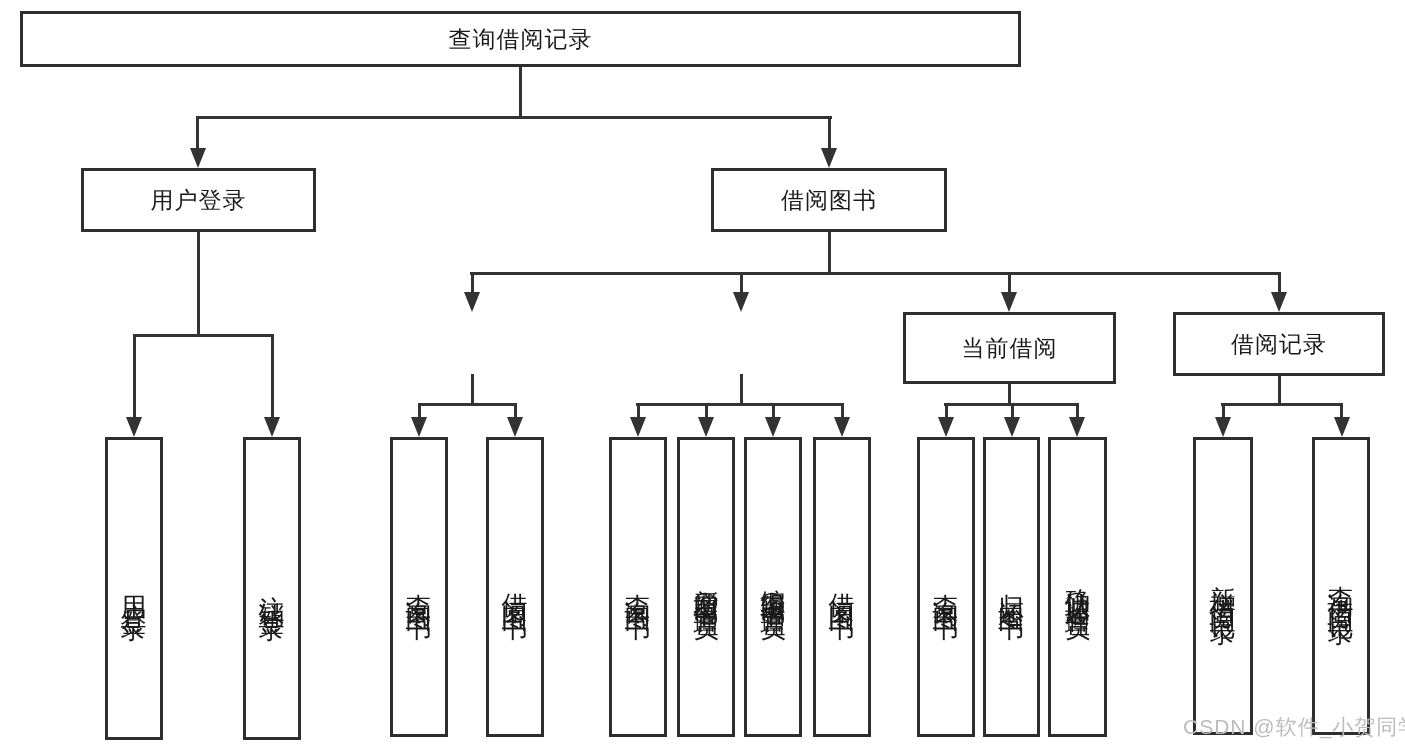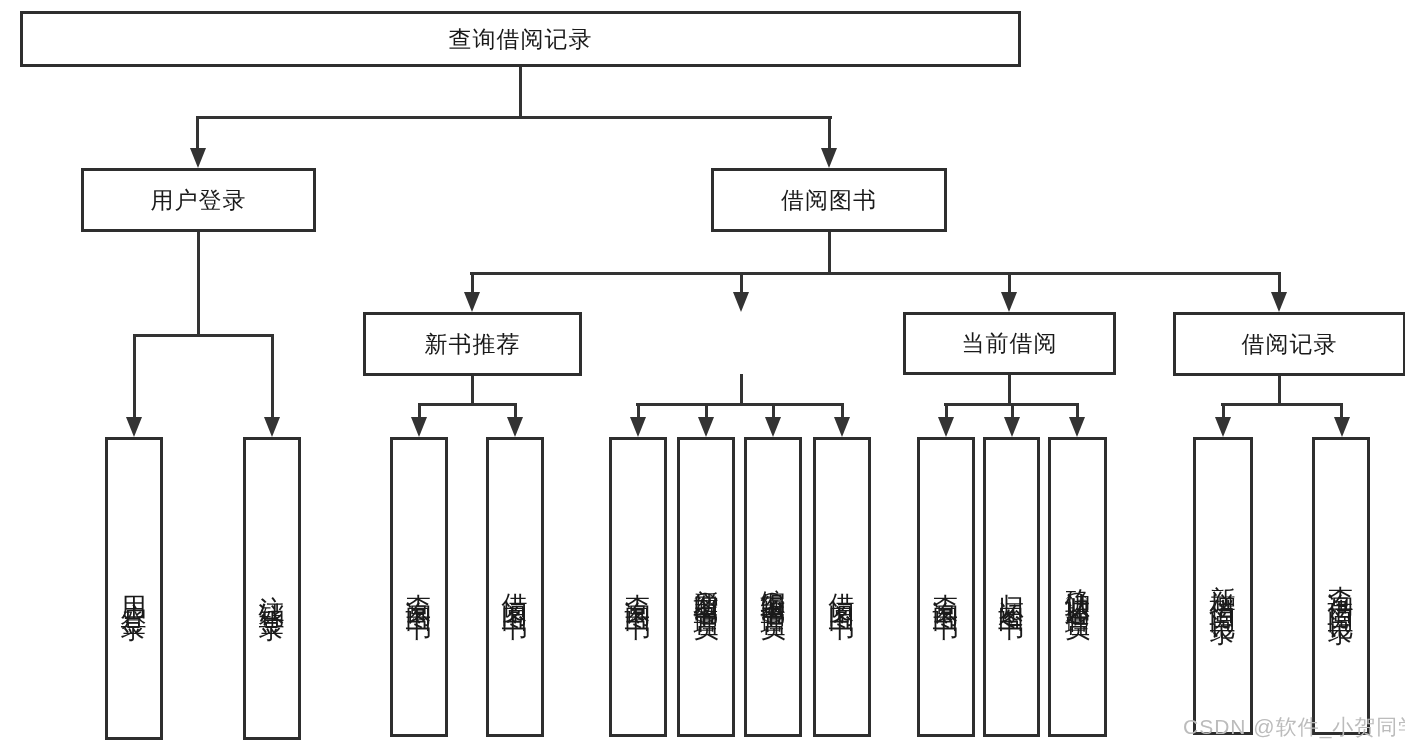--- a/index.html
+++ b/index.html
@@ -126,30 +126,27 @@
   </div>
 
   <div class="box" style="left:81px; top:168px; width:235px; height:64px;">
     <span class="lbl">用户登录</span>
   </div>
 
   <div class="box" style="left:711px; top:168px; width:236px; height:64px;">
     <span class="lbl">借阅图书</span>
   </div>
 
-  <div class="box" style="left:363px; top:312px; width:219px; height:64px;">
-    <span class="lbl">新书推荐</span>
-  </div>
 
 
-  <div class="box" style="left:903px; top:312px; width:213px; height:63px;">
+  <div class="box" style="left:903px; top:312px; width:213px; height:72px;">
     <span class="lbl">当前借阅</span>
   </div>
 
-  <div class="box" style="left:1173px; top:312px; width:233px; height:64px;">
+  <div class="box" style="left:1173px; top:312px; width:212px; height:64px;">
     <span class="lbl">借阅记录</span>
   </div>
 
   <div class="box" style="left:105px; top:437px; width:58px; height:303px;">
     <span class="vlbl">用户登录</span>
   </div>
   <div class="box" style="left:243px; top:437px; width:58px; height:303px;">
     <span class="vlbl">注销登录</span>
   </div>
 

